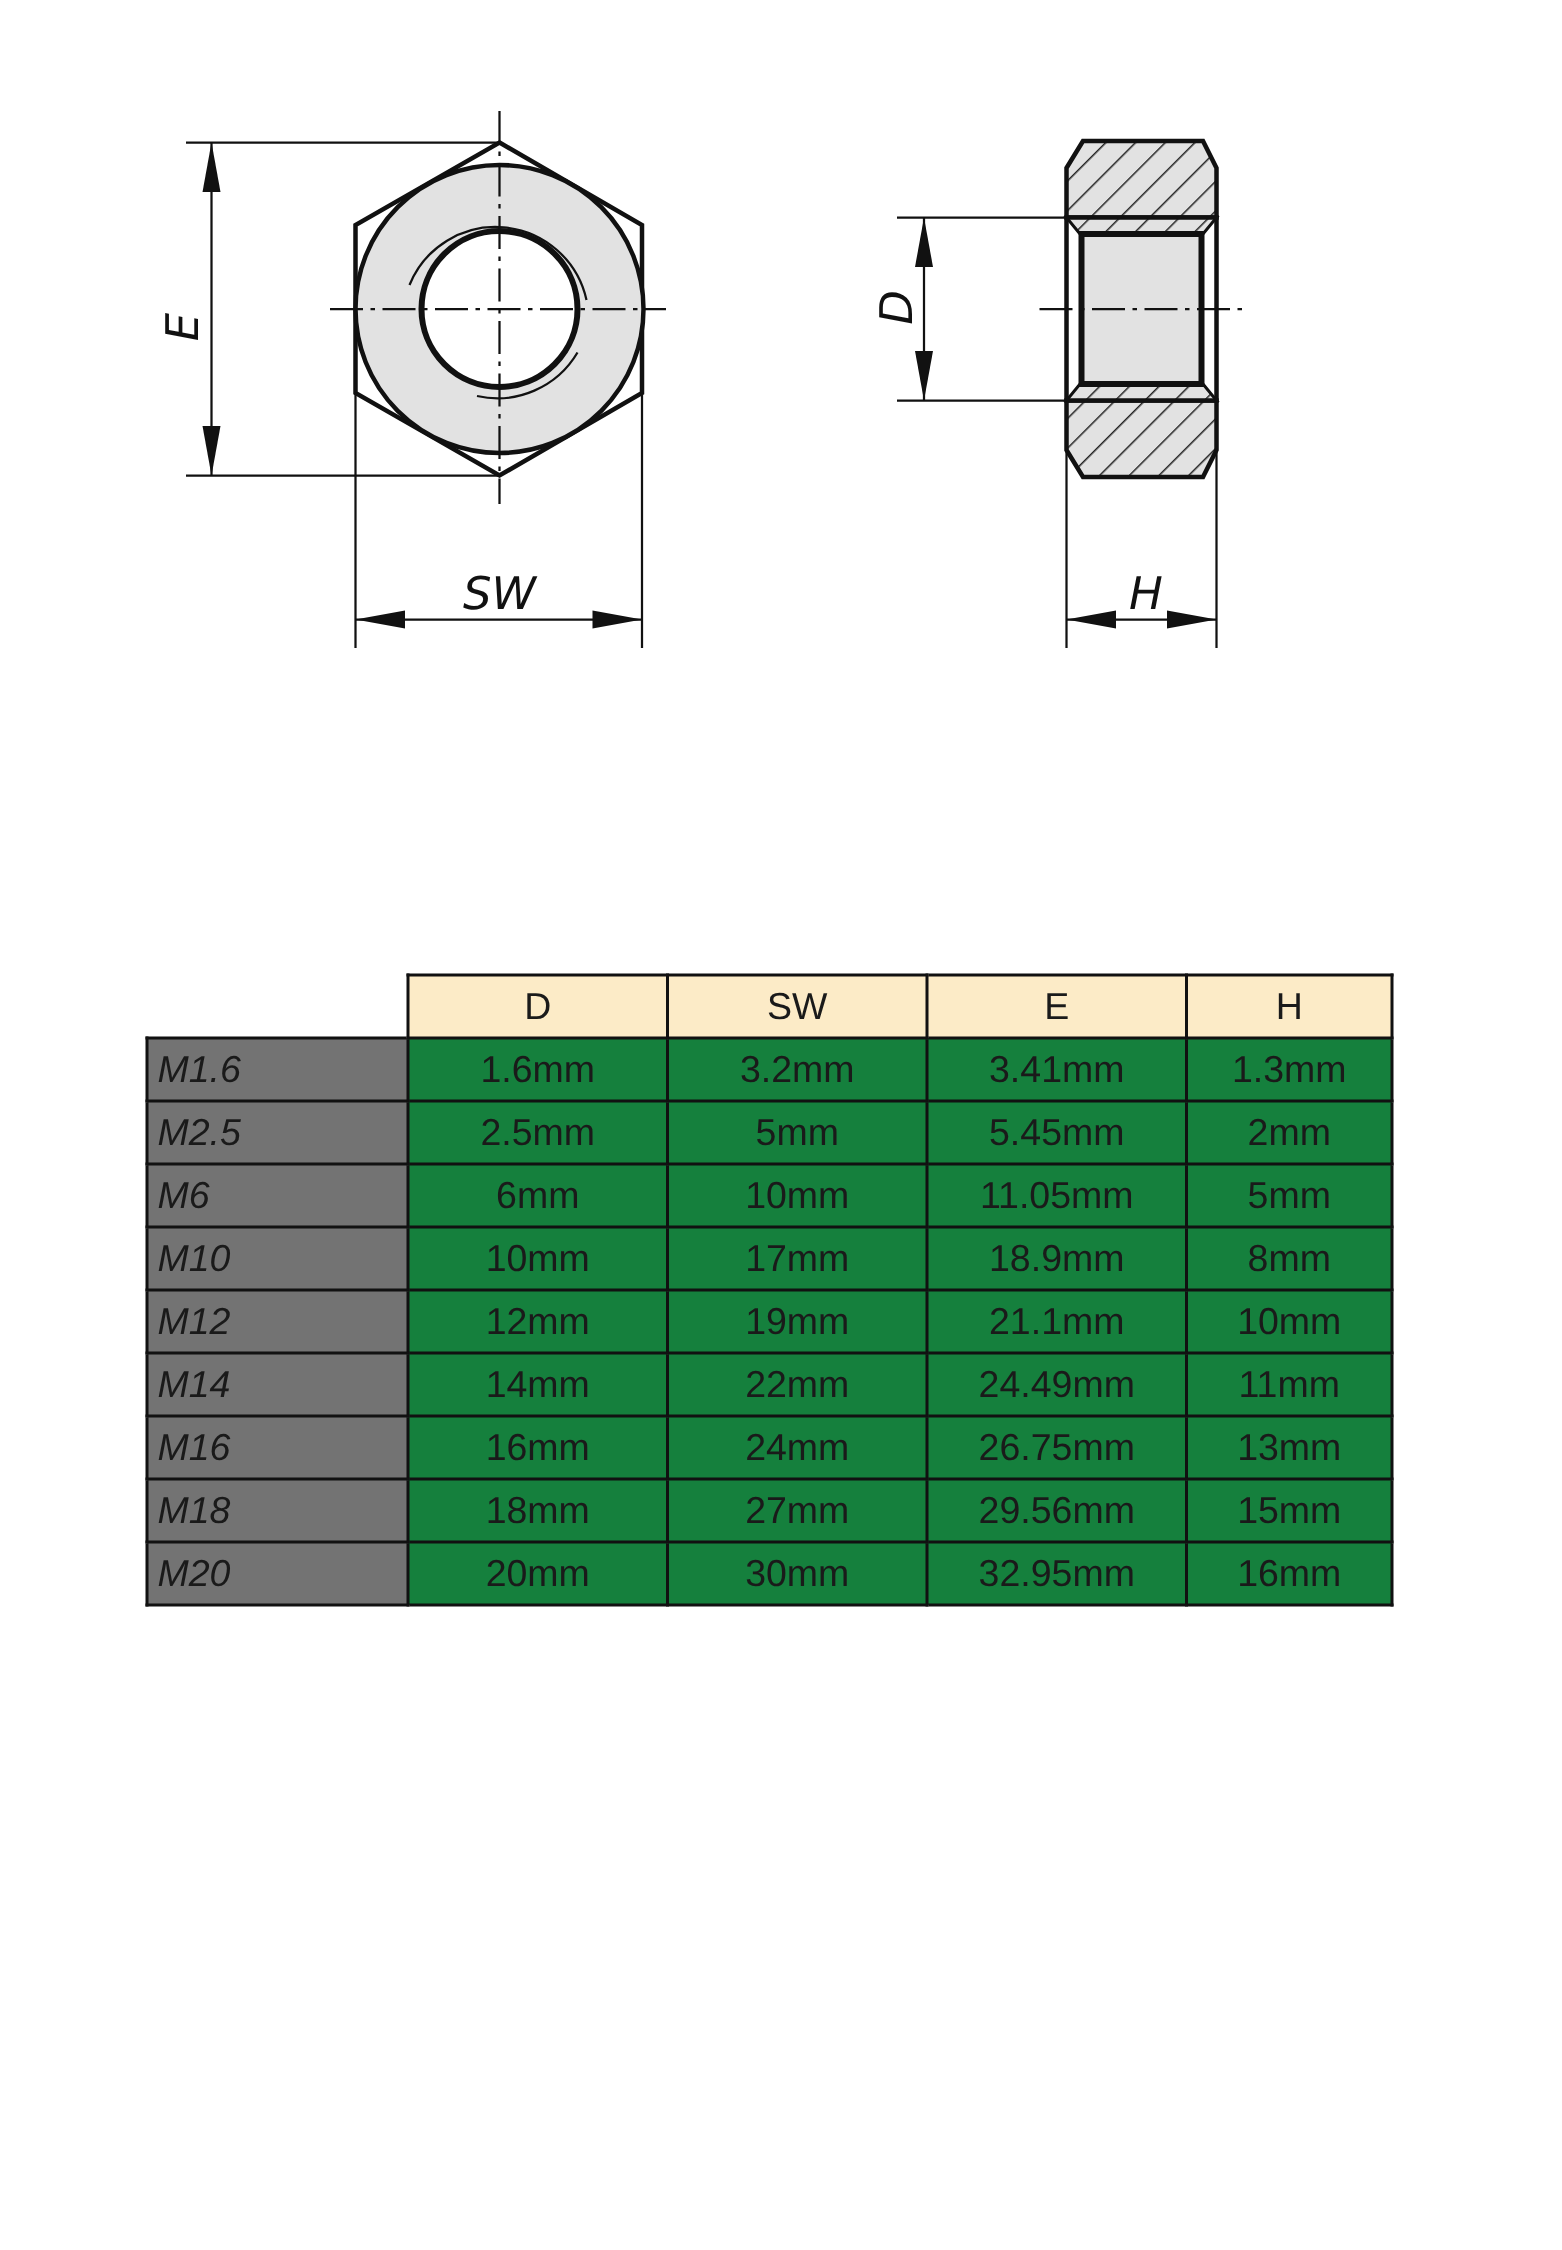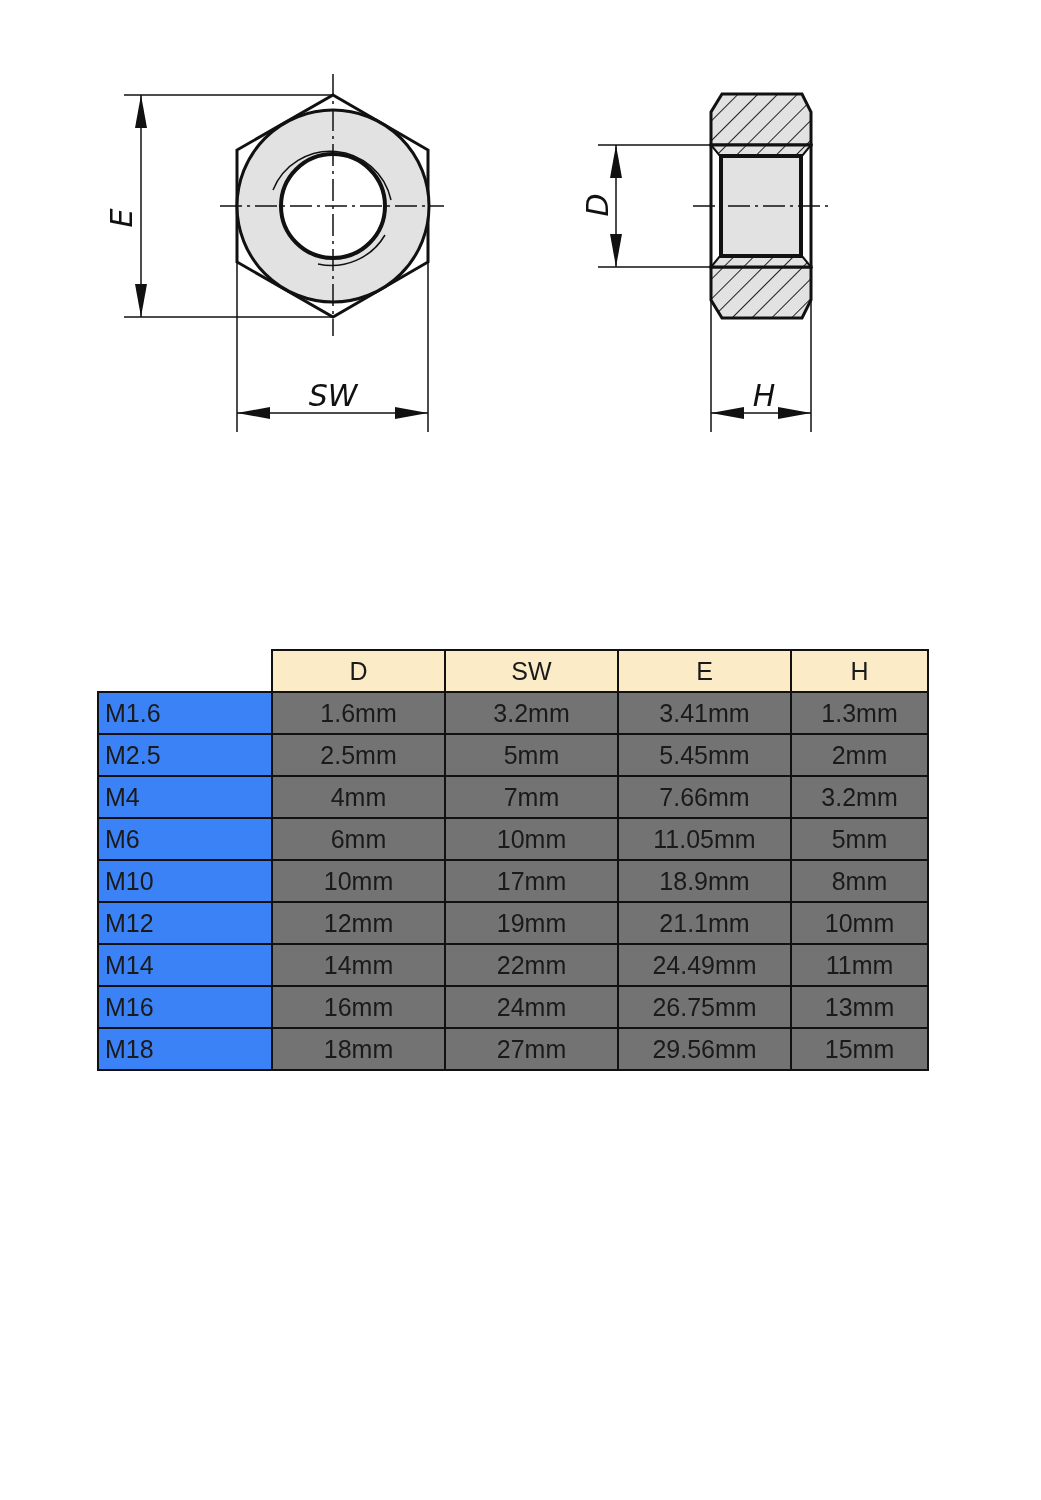--- a/index.html
+++ b/index.html
@@ -6,22 +6,22 @@
     body { width: 1041px; height: 1500px; position: relative; overflow: hidden;
            font-family: "Liberation Sans", "DejaVu Sans", sans-serif; }
     .drawing { position: absolute; left: 0; top: 0; width: 1041px; height: 480px; }
     .drawing svg { position: absolute; left: 0; top: 0; }
     .dim-label { font-family: "DejaVu Sans", sans-serif; font-style: italic; font-size: 30px; fill: #111; }
 
     .spec-table { position: absolute; left: 97px; top: 649px; border-collapse: collapse; }
     .spec-table td { border: 2.5px solid #111; height: 40px; padding: 0; font-size: 25px; color: #1a1a1a; }
     .spec-table td.corner { border: none; background: transparent; }
     .spec-table td.head { background: #fcebc7; text-align: center; border-top: 2.5px solid #111; }
-    .spec-table td.rowhead { background: #3b82f6; text-align: left; padding-left: 6px; width: 166px; }
-    .spec-table td.cell { background: #737373; text-align: center; }
+    .spec-table td.rowhead { background: #737373; text-align: left; padding-left: 6px; width: 166px; font-style: italic; }
+    .spec-table td.cell { background: #15803d; text-align: center; }
     .col-d { width: 171px; } .col-sw { width: 171px; } .col-e { width: 171px; } .col-h { width: 135px; }
   </style>
 </head>
 <body>
 
 <div class="drawing">
   <svg width="1041" height="480" viewBox="0 0 1041 480">
     <defs>
       <pattern id="hatch" patternUnits="userSpaceOnUse" width="14" height="14" patternTransform="rotate(45)">
         <rect width="14" height="14" fill="#e2e2e2"></rect>
@@ -106,27 +106,20 @@
     <td class="cell">1.3mm</td>
   </tr>
   <tr>
     <td class="rowhead">M2.5</td>
     <td class="cell">2.5mm</td>
     <td class="cell">5mm</td>
     <td class="cell">5.45mm</td>
     <td class="cell">2mm</td>
   </tr>
   <tr>
-    <td class="rowhead">M4</td>
-    <td class="cell">4mm</td>
-    <td class="cell">7mm</td>
-    <td class="cell">7.66mm</td>
-    <td class="cell">3.2mm</td>
-  </tr>
-  <tr>
     <td class="rowhead">M6</td>
     <td class="cell">6mm</td>
     <td class="cell">10mm</td>
     <td class="cell">11.05mm</td>
     <td class="cell">5mm</td>
   </tr>
   <tr>
     <td class="rowhead">M10</td>
     <td class="cell">10mm</td>
     <td class="cell">17mm</td>
@@ -154,14 +147,21 @@
     <td class="cell">26.75mm</td>
     <td class="cell">13mm</td>
   </tr>
   <tr>
     <td class="rowhead">M18</td>
     <td class="cell">18mm</td>
     <td class="cell">27mm</td>
     <td class="cell">29.56mm</td>
     <td class="cell">15mm</td>
   </tr>
+  <tr>
+    <td class="rowhead">M20</td>
+    <td class="cell">20mm</td>
+    <td class="cell">30mm</td>
+    <td class="cell">32.95mm</td>
+    <td class="cell">16mm</td>
+  </tr>
 </tbody>
   </table>
 
 </body></html>

